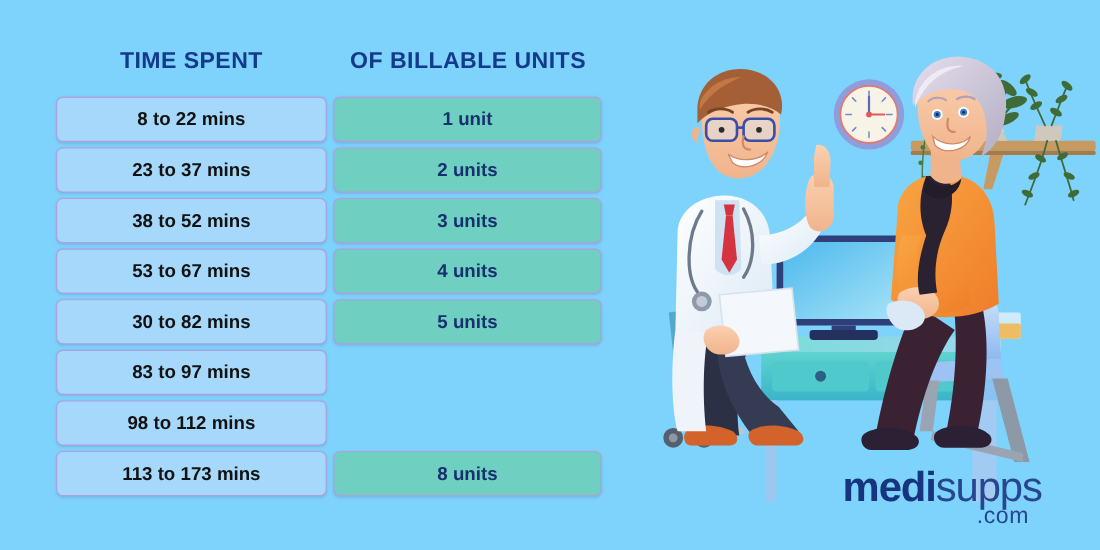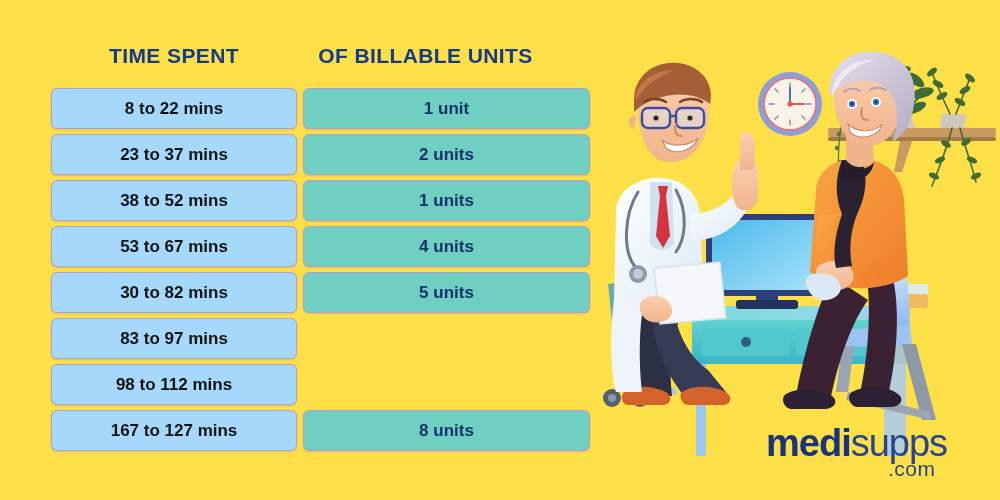--- a/index.html
+++ b/index.html
@@ -2,21 +2,21 @@
 <html><head>
 <meta charset="utf-8">
 <style>
   * { margin:0; padding:0; box-sizing:border-box; }
   html, body {
     width:1000px; height:500px;
     background:#ffffff;
     font-family:"Liberation Sans", sans-serif;
     overflow:hidden;
   }
-  #root { position:relative; width:1000px; height:500px; background:#fde047; }
+  #root { position:relative; width:1000px; height:500px; background:#7dd3fc; }
 
   
   .table-area { position:absolute; left:0; top:0; width:600px; height:500px; }
 
   .headers { position:absolute; top:44px; left:0; width:600px; height:30px; }
   .col-head {
     position:absolute; top:0;
     font-size:21px; font-weight:bold; letter-spacing:.4px;
     color:#143a8c; text-align:center; white-space:nowrap;
   }
@@ -28,21 +28,21 @@
 
   .pill {
     position:absolute; top:0; height:41px;
     border-radius:6px;
     border:1.6px solid #b39ddb;
     display:flex; align-items:center; justify-content:center;
     font-size:17px; font-weight:bold;
     box-shadow:0 1px 2px rgba(120,100,170,.25);
   }
   .pill.time  { left:51px;  width:246px; background:#a5d8fb; color:#121212; }
-  .pill.units { left:303px; width:287px; background:#6fcfc0; color:#17306e; }
+  .pill.units { left:303px; width:244px; background:#6fcfc0; color:#17306e; }
 
   
   .illus { position:absolute; left:580px; top:0; width:420px; height:500px; }
   .illus svg { display:block; }
 
   
   .logo {
     position:absolute; left:726px; top:424px;
     width:250px; height:56px;
     color:#16357e;
@@ -73,38 +73,38 @@
         <div class="row">
           <div class="pill time">8 to 22 mins</div>
           <div class="pill units">1 unit</div>
         </div>
         <div class="row">
           <div class="pill time">23 to 37 mins</div>
           <div class="pill units">2 units</div>
         </div>
         <div class="row">
           <div class="pill time">38 to 52 mins</div>
-          <div class="pill units">1 units</div>
+          <div class="pill units">3 units</div>
         </div>
         <div class="row">
           <div class="pill time">53 to 67 mins</div>
           <div class="pill units">4 units</div>
         </div>
         <div class="row">
           <div class="pill time">30 to 82 mins</div>
           <div class="pill units">5 units</div>
         </div>
         <div class="row">
           <div class="pill time">83 to 97 mins</div>
         </div>
         <div class="row">
           <div class="pill time">98 to 112 mins</div>
         </div>
         <div class="row">
-          <div class="pill time">167 to 127 mins</div>
+          <div class="pill time">113 to 173 mins</div>
           <div class="pill units">8 units</div>
         </div>
       </div>
   </div>
 
   <div class="illus">
     <svg width="420" height="500" viewBox="0 0 420 500" xmlns="http://www.w3.org/2000/svg">
       <defs>
         <linearGradient id="deskG" x1="0" y1="0" x2="0" y2="1">
           <stop offset="0" stop-color="#5fd3cf"></stop>

